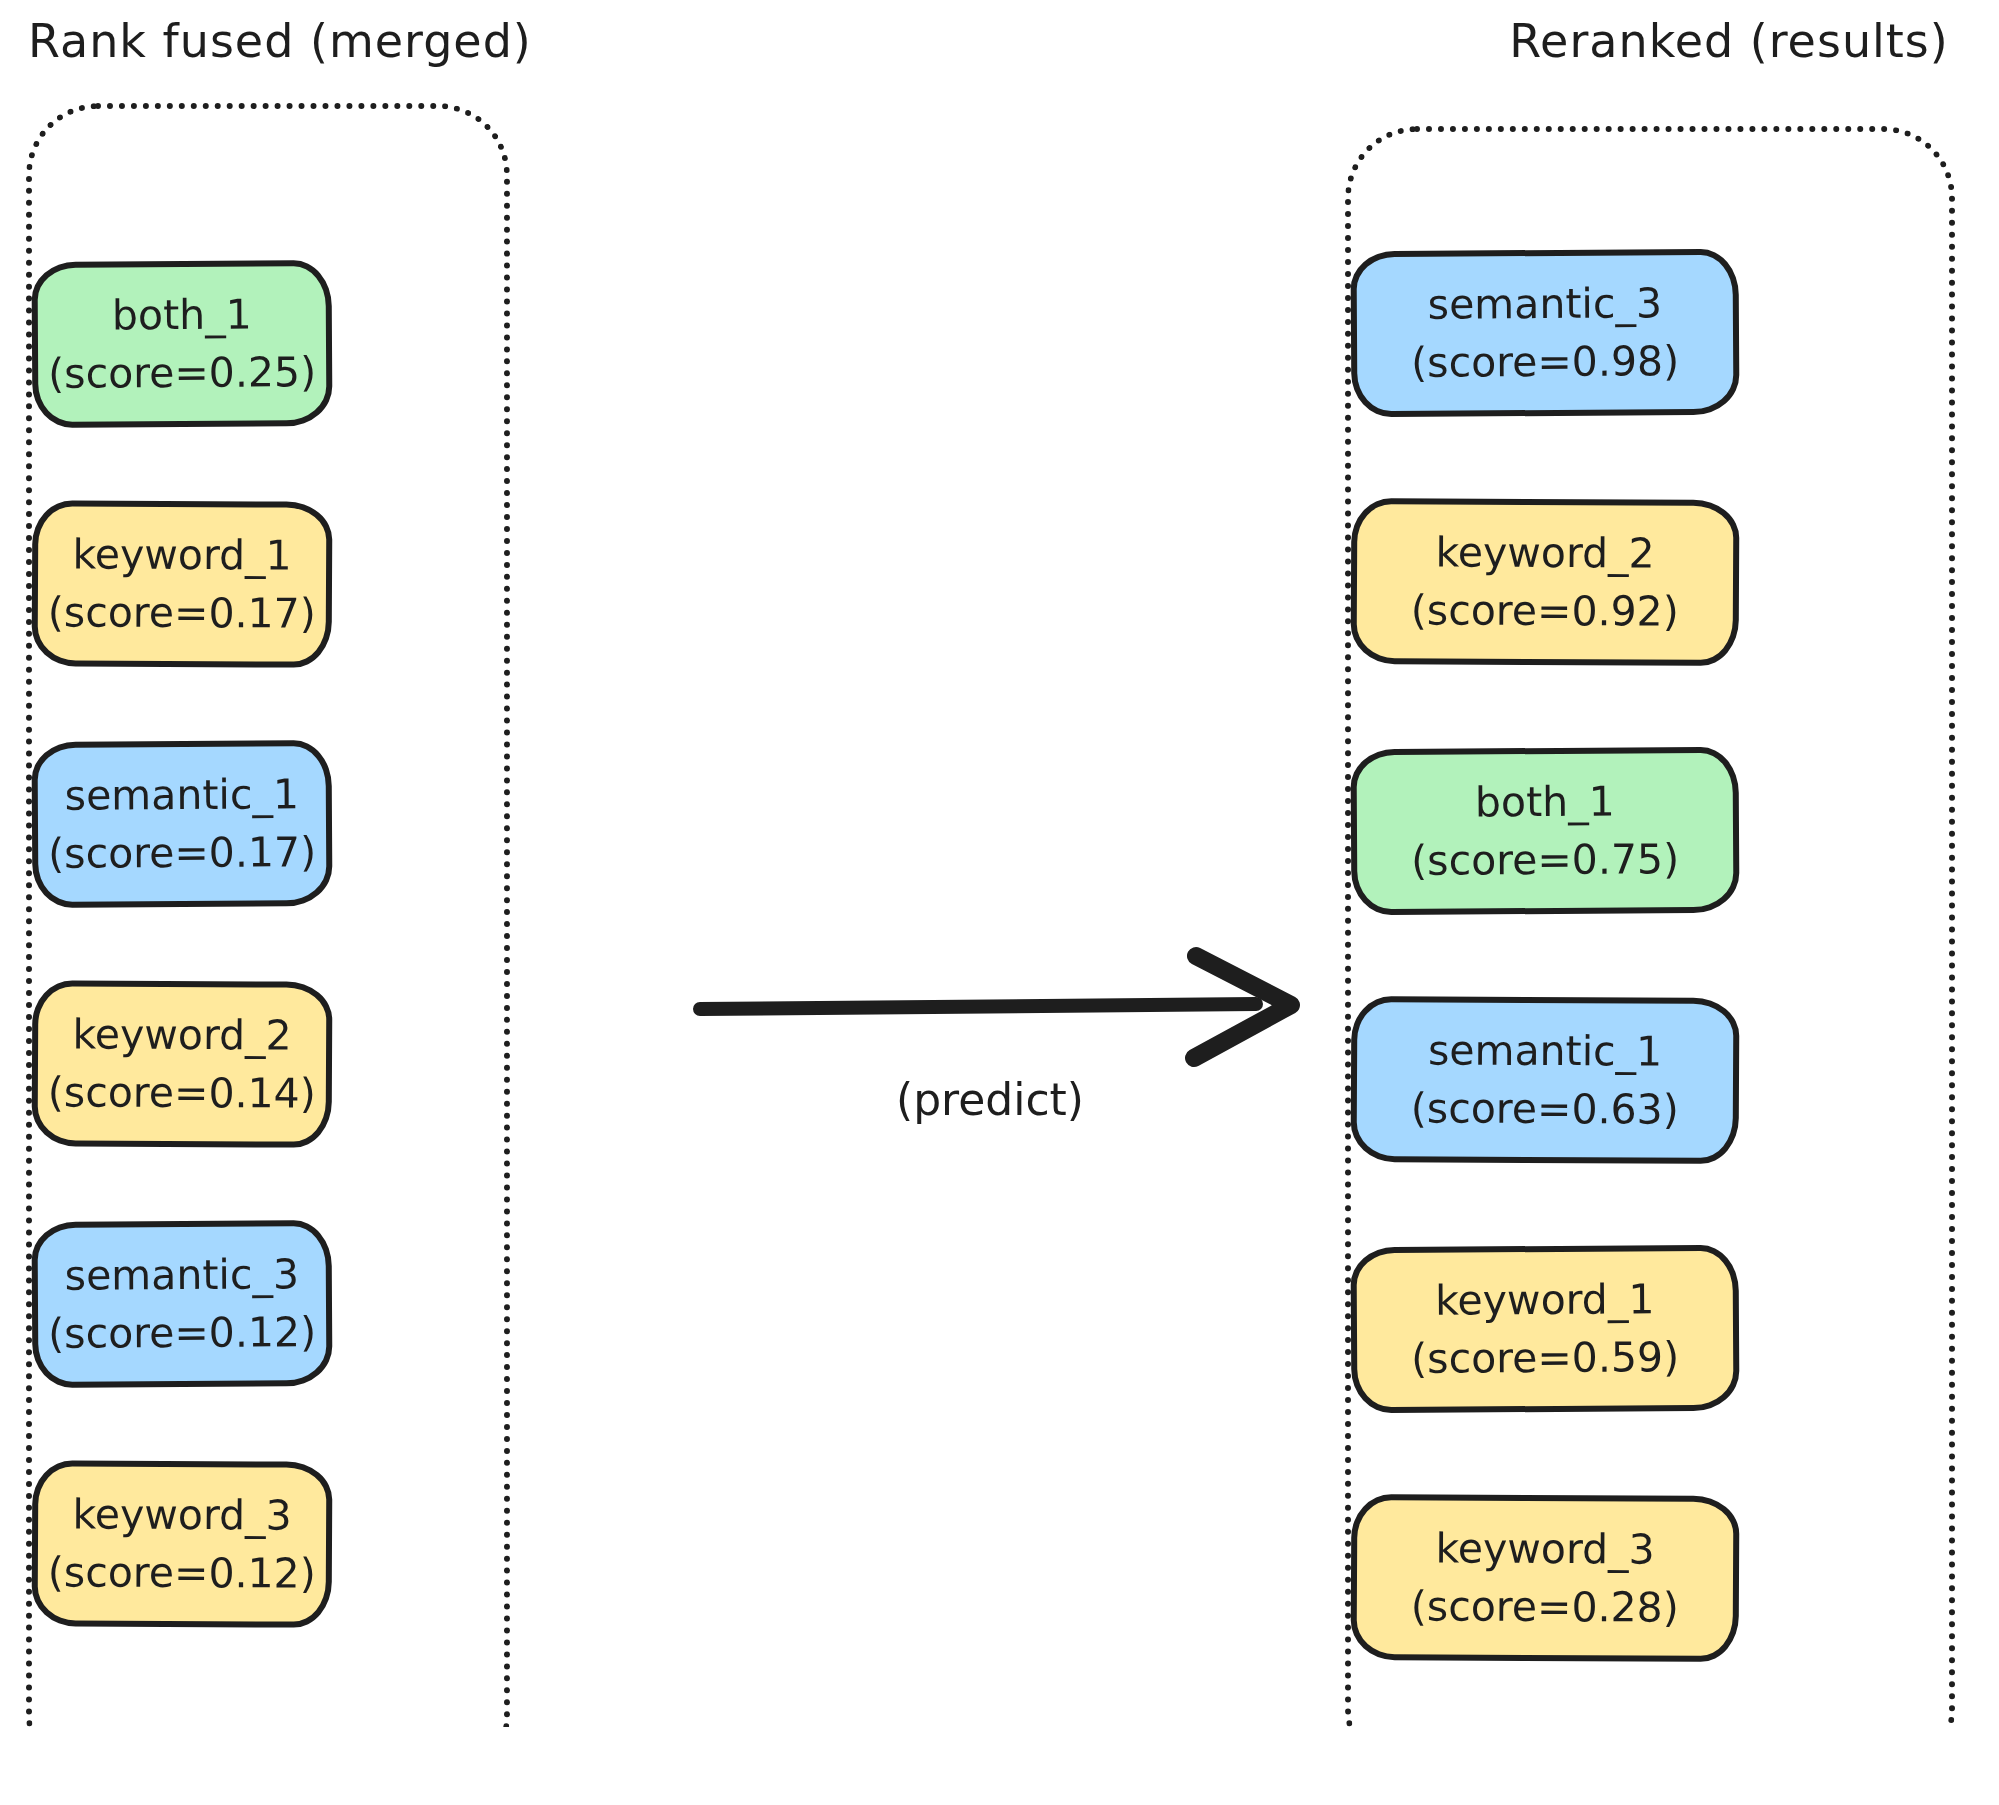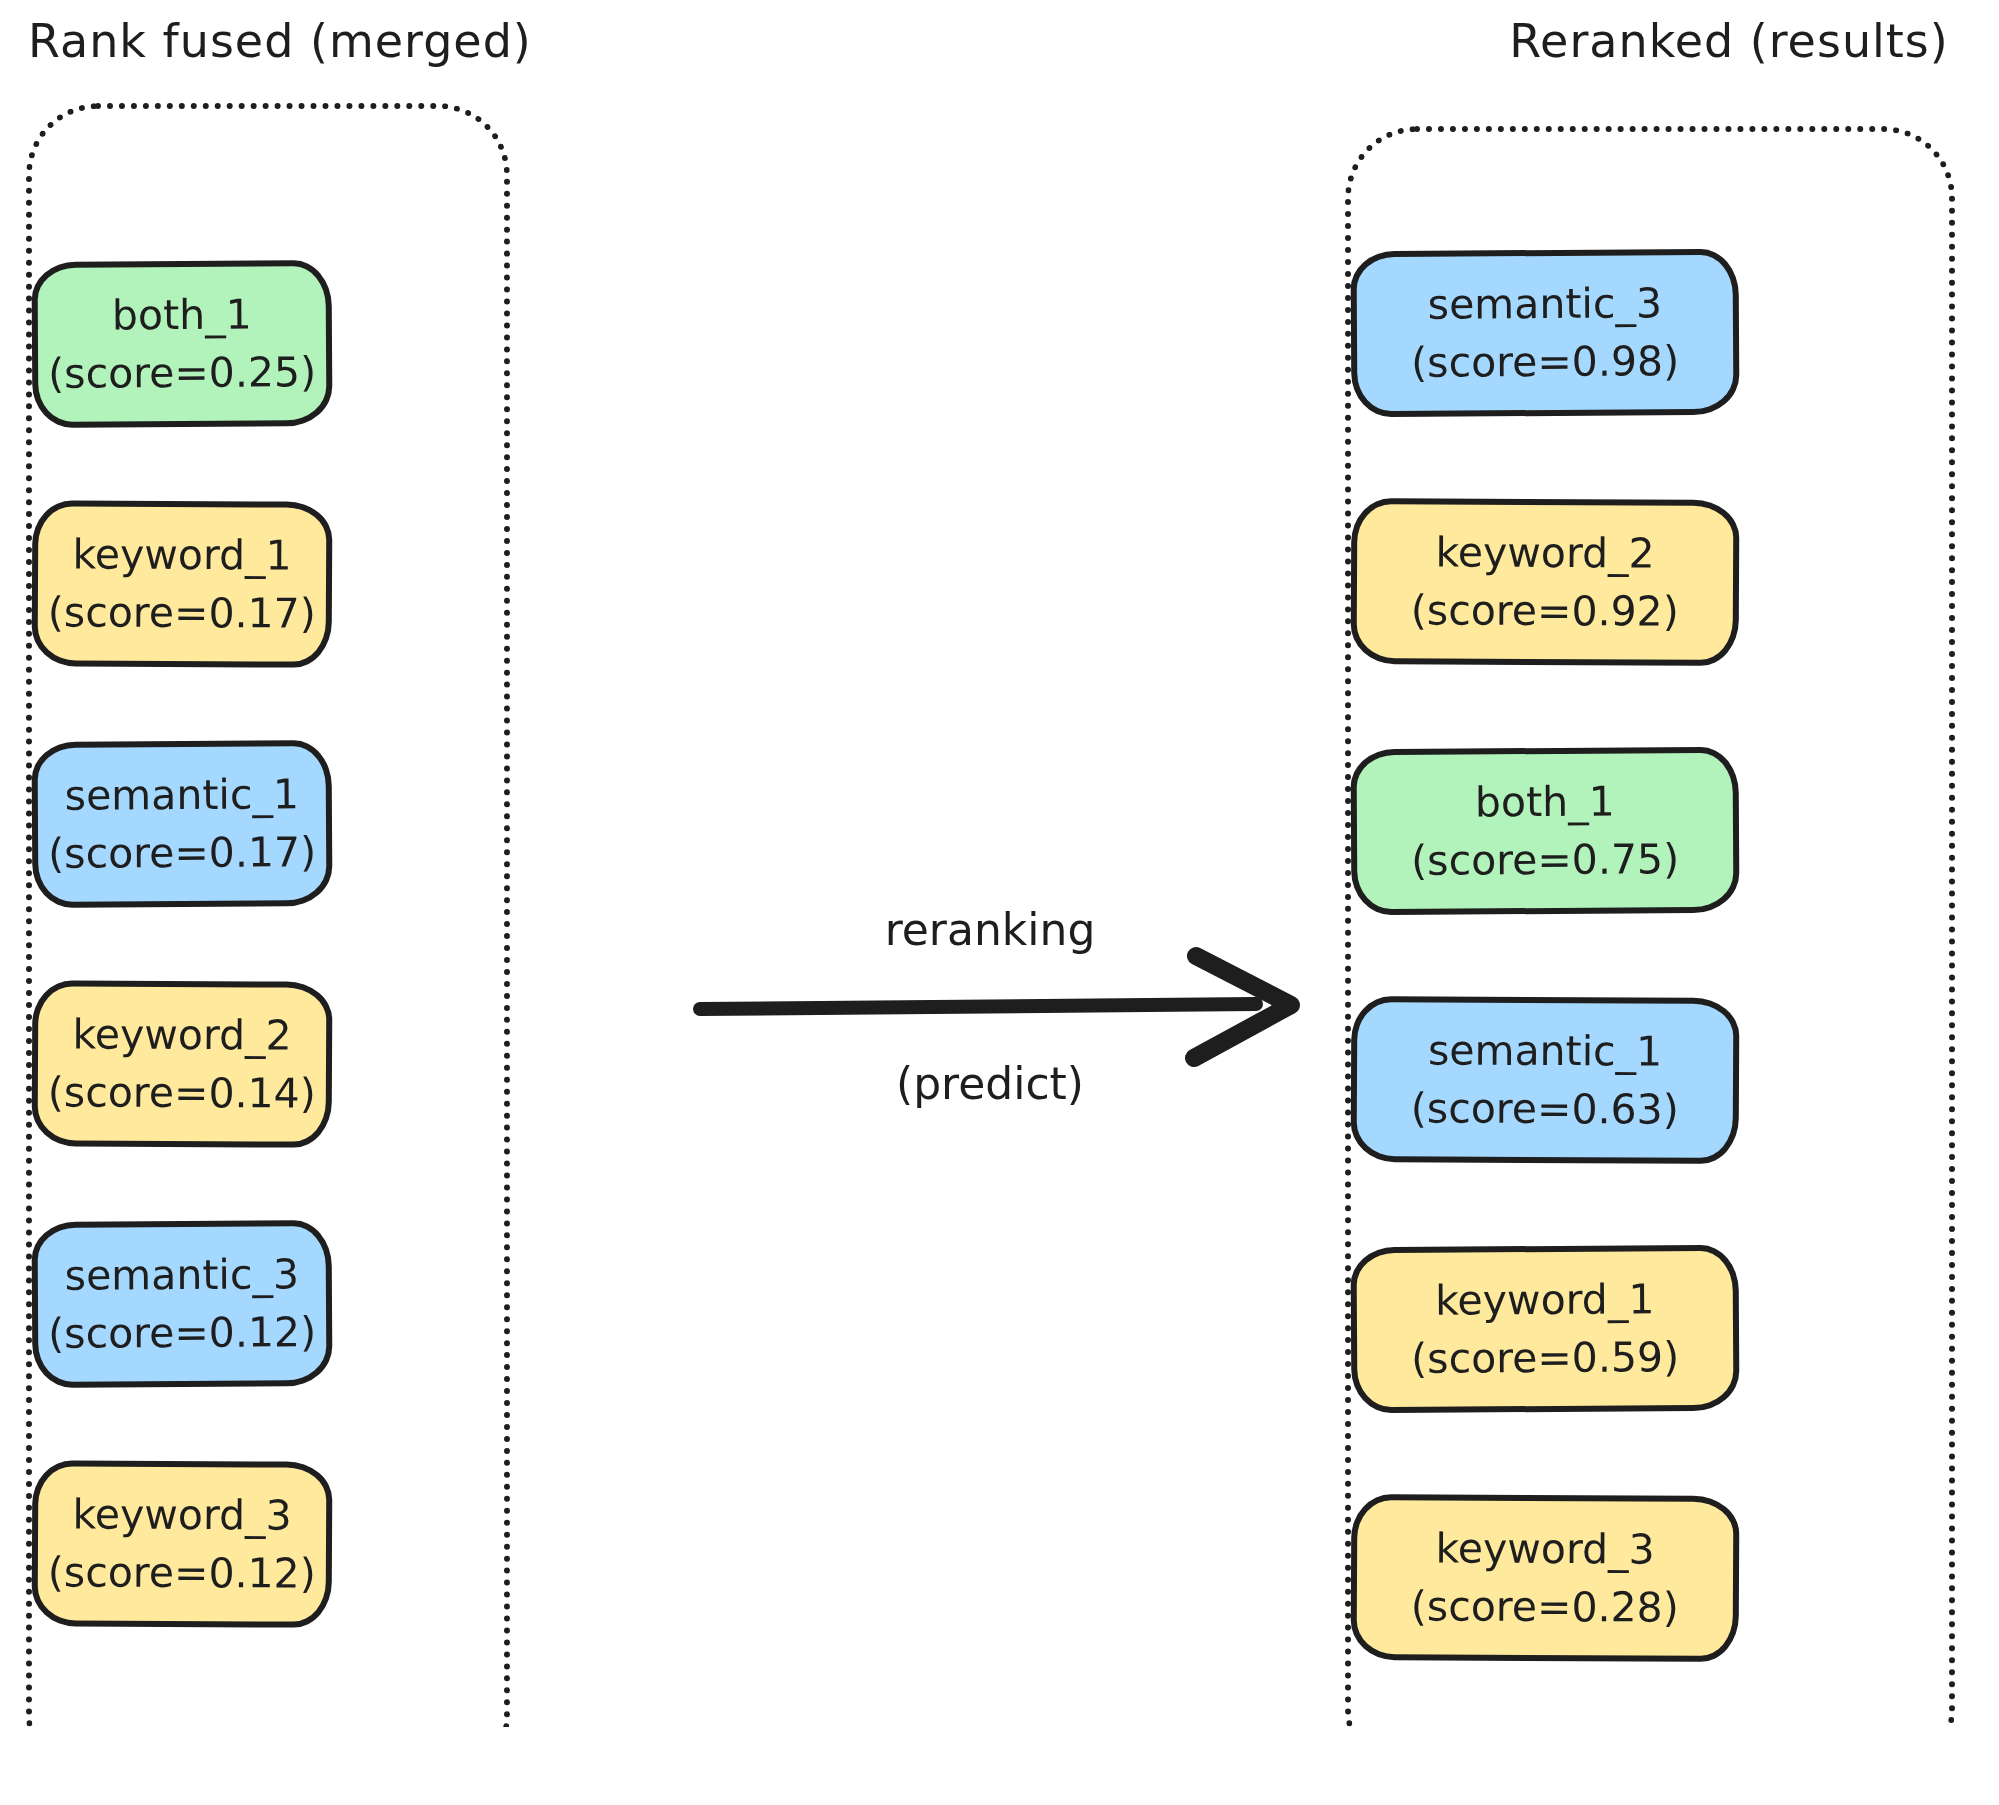--- a/index.html
+++ b/index.html
@@ -78,21 +78,21 @@
   .arrow-label {
     position: absolute;
     left: 0;
     width: 600px;
     text-align: center;
     font-size: 44px;
     color: #1e1e1e;
     white-space: nowrap;
   }
   .arrow-label.top    { top: 14px; }
-  .arrow-label.bottom { top: 168px; }
+  .arrow-label.bottom { top: 184px; }
   .arrow-svg { position: absolute; left: 0; top: 0; width: 640px; height: 235px; }
 </style>
 </head>
 <body>
 
 <div class="canvas">
 
   <div class="panel-title left-title">Rank fused (merged)</div>
 
   <div class="panel-title right-title">Reranked (results)</div>
@@ -118,21 +118,20 @@
       <div class="card-label">semantic_3</div>
       <div class="card-score">(score=0.12)</div>
     </div>
     <div class="card" style="background: rgb(255, 233, 157);">
       <div class="card-label">keyword_3</div>
       <div class="card-score">(score=0.12)</div>
     </div>
   </div>
 
   <div class="arrow-group">
-    <div class="arrow-label top">reranking</div>
     <svg class="arrow-svg" viewBox="0 0 640 235" xmlns="http://www.w3.org/2000/svg" aria-hidden="true">
       <path d="M 10 119 L 566 114" stroke="#1e1e1e" stroke-width="14" stroke-linecap="round" fill="none"></path>
       <path d="M 506 66 L 601 115 L 504 168" stroke="#1e1e1e" stroke-width="18" stroke-linecap="round" stroke-linejoin="round" fill="none"></path>
     </svg>
     <div class="arrow-label bottom">(predict)</div>
   </div>
 
   <div class="panel right-panel">
     <div class="card" style="background: rgb(165, 216, 255);">
       <div class="card-label">semantic_3</div>

